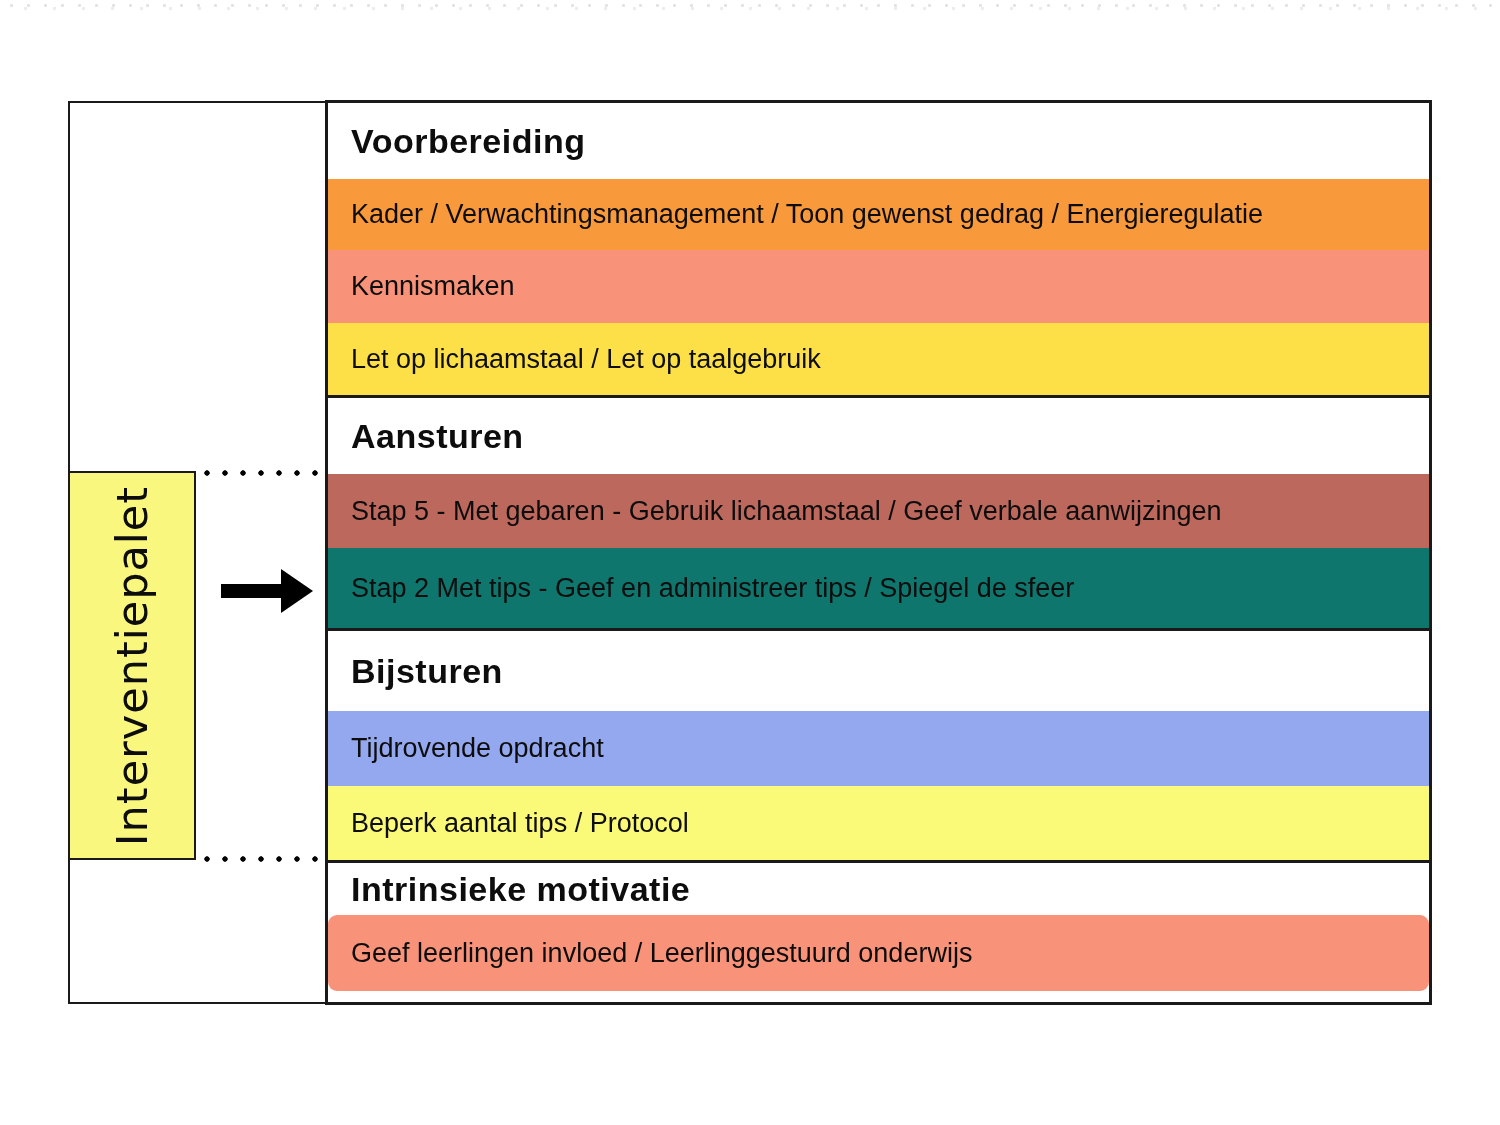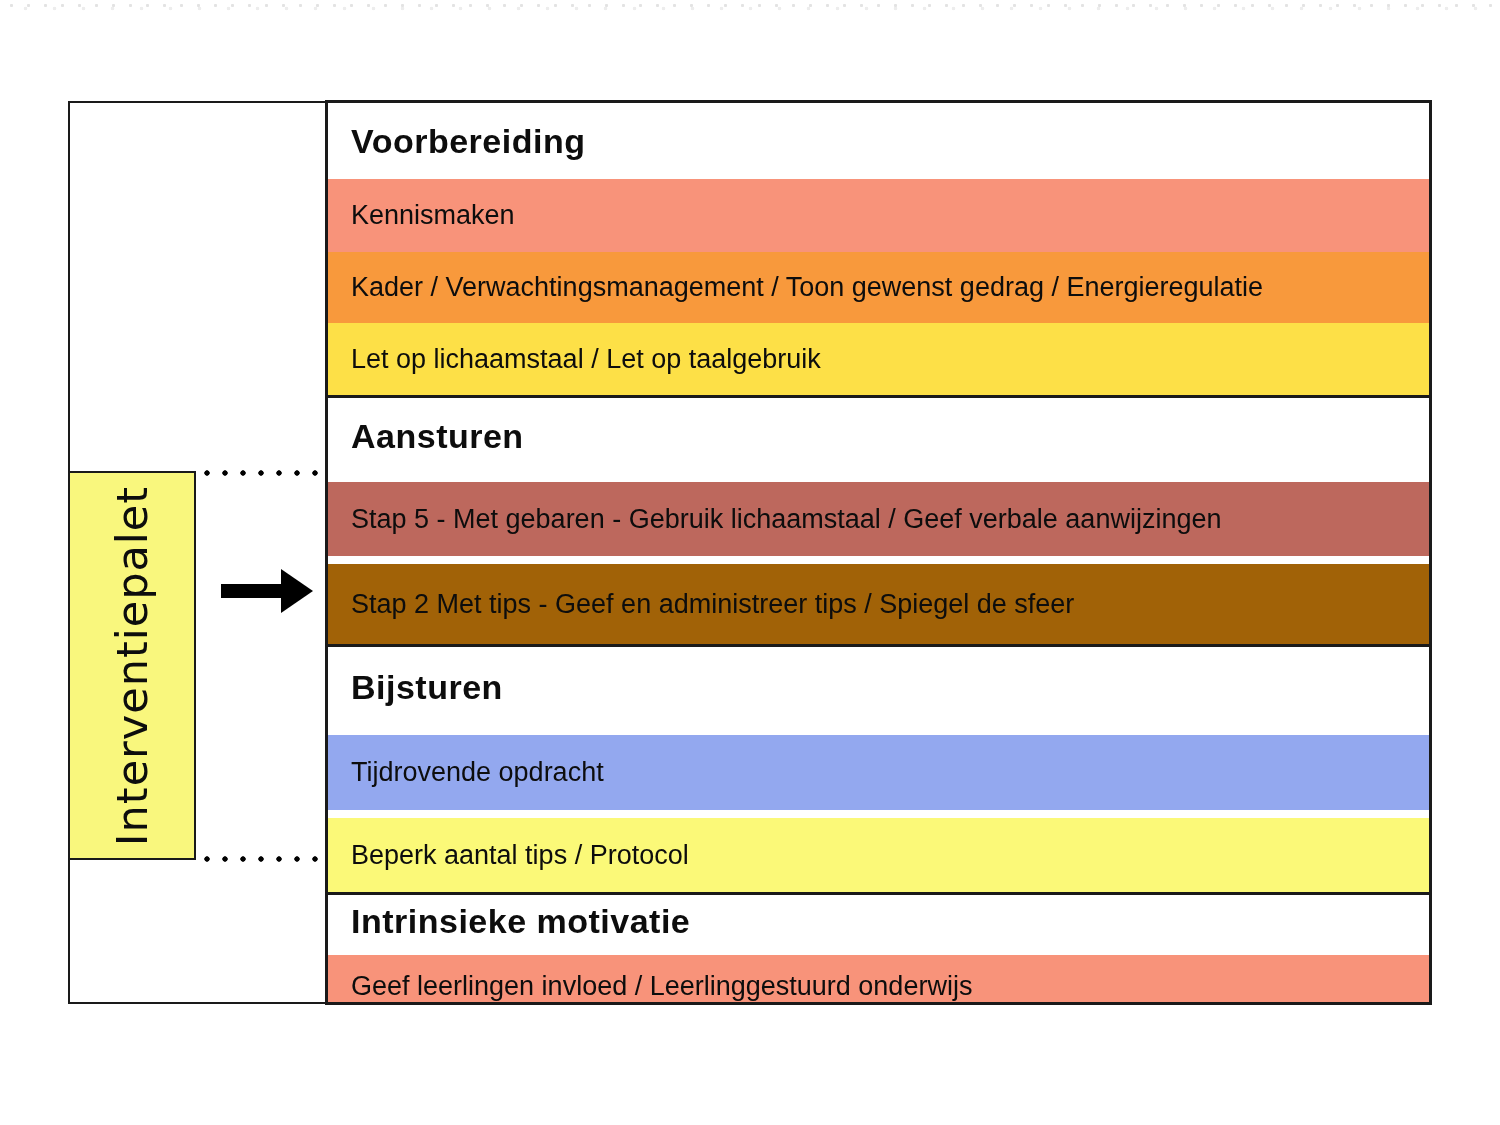--- a/index.html
+++ b/index.html
@@ -35,21 +35,21 @@
   .main-box {
     position:absolute; left:325px; top:100px;
     width:1107px; height:905px;
     border:3px solid #1a1a1a;
     box-sizing:border-box;
     background:#ffffff;
     display:flex; flex-direction:column;
     overflow:hidden;
   }
   .section { display:flex; flex-direction:column; }
-  .section + .section { border-top:3px solid #1a1a1a;gap:8px; }
+  .section + .section { border-top:3px solid #1a1a1a; }
   .section-header {
     display:flex; align-items:center;
     padding-left:23px;
     font-size:34px; font-weight:bold;
     letter-spacing:0.5px;
     background:#ffffff;
   }
   .row {
     display:flex; align-items:center;
     padding-left:23px;
@@ -59,21 +59,21 @@
   .s1 .row-0 { height:73px; }
   .s1 .row-1 { height:71px; }
   .s1 .row-2 { height:72px; }
   .s2 .section-header { height:76px; }
   .s2 .row-0 { height:74px; }
   .s2 .row-1 { height:80px; }
   .s3 .section-header { height:80px; }
   .s3 .row-0 { height:74px; }
   .s3 .row-1 { height:75px; }
   .s4 .section-header { height:52px; }
-  .s4 .row-0 { height:62px; }
+  .s4 .row-0 { height:76px;border-radius:9px; }
 
   
   .palette-box {
     position:absolute; left:68px; top:471px;
     width:128px; height:389px;
     border:2px solid #1a1a1a;
     box-sizing:border-box;
     display:flex; align-items:center; justify-content:center;
   }
   .palette-box .vtext {
@@ -116,29 +116,29 @@
 <body>
 
 <div class="top-noise"></div>
 
 <div class="outer-box"></div>
 
 <div class="main-box">
 
   <div class="section s1">
     <div class="section-header">Voorbereiding</div>
+    <div class="row row-1" style="background-color: rgb(248, 153, 60);">Kader / Verwachtingsmanagement / Toon gewenst gedrag / Energieregulatie</div>
     <div class="row row-0" style="background-color: rgb(248, 147, 122);">Kennismaken</div>
-    <div class="row row-1" style="background-color: rgb(248, 153, 60);">Kader / Verwachtingsmanagement / Toon gewenst gedrag / Energieregulatie</div>
     <div class="row row-2" style="background-color: #fde047;">Let op lichaamstaal / Let op taalgebruik</div>
   </div>
 
   <div class="section s2">
     <div class="section-header">Aansturen</div>
     <div class="row row-0" style="background-color: rgb(189, 104, 93);">Stap 5 - Met gebaren - Gebruik lichaamstaal / Geef verbale aanwijzingen</div>
-    <div class="row row-1" style="background-color: #a16207;">Stap 2 Met tips - Geef en administreer tips / Spiegel de sfeer</div>
+    <div class="row row-1" style="background-color: #0f766e;">Stap 2 Met tips - Geef en administreer tips / Spiegel de sfeer</div>
   </div>
 
   <div class="section s3">
     <div class="section-header">Bijsturen</div>
     <div class="row row-1" style="background-color: rgb(147, 168, 239);">Tijdrovende opdracht</div>
     <div class="row row-0" style="background-color: rgb(251, 249, 120);">Beperk aantal tips / Protocol</div>
   </div>
 
   <div class="section s4">
     <div class="section-header">Intrinsieke motivatie</div>

